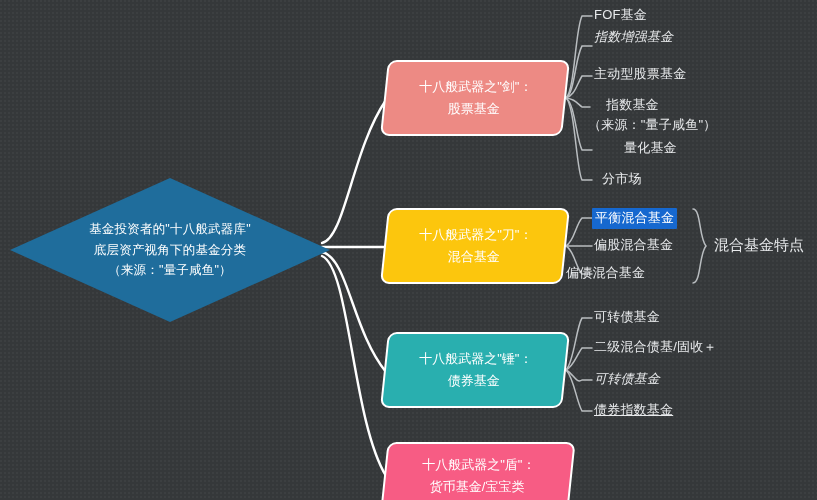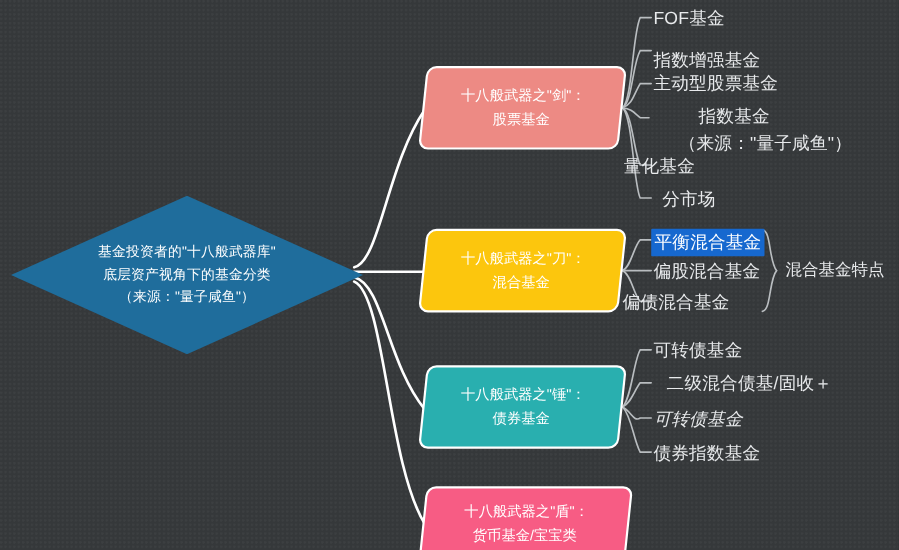--- a/index.html
+++ b/index.html
@@ -94,29 +94,28 @@
 
   #branch-stock { left: 386px; top: 62px;  width: 178px; height: 72px; }
   #branch-mixed { left: 386px; top: 210px; width: 178px; height: 72px; }
   #branch-bond  { left: 386px; top: 334px; width: 178px; height: 72px; }
   #branch-money { left: 386px; top: 444px; width: 184px; height: 64px; }
 
   
   .leaf {
     position: absolute;
     color: #e8eaec;
-    font-size: 16px;
+    font-size: 13px;
     line-height: 1.45;
     white-space: nowrap;
     letter-spacing: 0.2px;
   }
   .leaf.two-line {
     line-height: 1.5;
     text-align: left;
-    margin-left: 29px;
   }
   .leaf .sub {
     display: block;
   }
   .leaf .indent {
     display: block;
     padding-left: 18px;
   }
   .leaf.selected {
     background: #1668cf;
@@ -180,47 +179,47 @@
       <span>（来源："量子咸鱼"）</span>
     </div>
   </div>
 
   <div class="branch b-stock" id="branch-stock">
     <span>十八般武器之"剑"：</span>
     <span>股票基金</span>
   </div>
 
   <div class="leaf" style="left:594px; top:6px;">FOF基金</div>
-  <div class="leaf" style="left:594px; top:44px;">指数增强基金</div>
+  <div class="leaf" style="left:594px; top:28px;font-style:italic;">指数增强基金</div>
   <div class="leaf" style="left:594px; top:66px;font-family:Liberation Mono, monospace;">主动型股票基金</div>
   <div class="leaf two-line" style="left:588px; top:95px;">
     <span class="indent">指数基金</span>
     <span class="sub">（来源："量子咸鱼"）</span>
   </div>
-  <div class="leaf" style="left:567px; top:140px;">量化基金</div>
+  <div class="leaf" style="left:624px; top:140px;font-family:Liberation Mono, monospace;">量化基金</div>
   <div class="leaf" style="left:602px; top:170px;">分市场</div>
 
   <div class="branch b-mixed" id="branch-mixed">
     <span>十八般武器之"刀"：</span>
     <span>混合基金</span>
   </div>
 
   <div class="leaf" style="left:594px; top:236px;">偏股混合基金</div>
   <div class="leaf selected" style="left:592px; top:208px;">平衡混合基金</div>
   <div class="leaf" style="left:566px; top:264px;">偏债混合基金</div>
   <div class="group-label" style="left:714px; top:236px;">混合基金特点</div>
 
   <div class="branch b-bond" id="branch-bond">
     <span>十八般武器之"锤"：</span>
     <span>债券基金</span>
   </div>
 
   <div class="leaf" style="left:594px; top:308px;">可转债基金</div>
-  <div class="leaf" style="left:594px; top:338px;margin-left:12px;">二级混合债基/固收＋</div>
+  <div class="leaf" style="left:594px; top:338px;">二级混合债基/固收＋</div>
   <div class="leaf" style="left:594px; top:370px;font-style:italic;">可转债基金</div>
-  <div class="leaf" style="left:594px; top:401px;">债券指数基金</div>
+  <div class="leaf" style="left:594px; top:401px;text-decoration:underline;">债券指数基金</div>
 
   <div class="branch b-money" id="branch-money">
     <span>十八般武器之"盾"：</span>
     <span>货币基金/宝宝类</span>
   </div>
 
 </div>
 
 </body></html>

